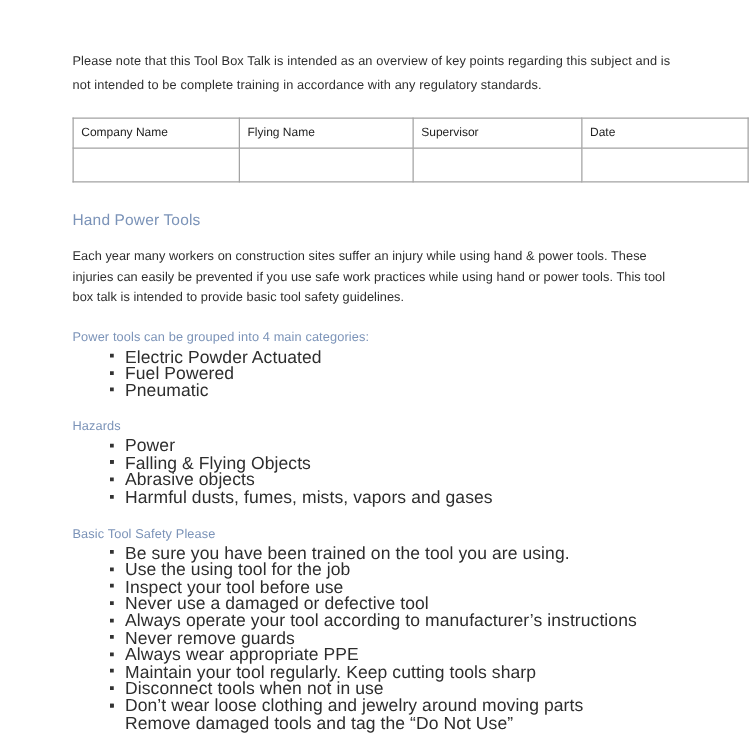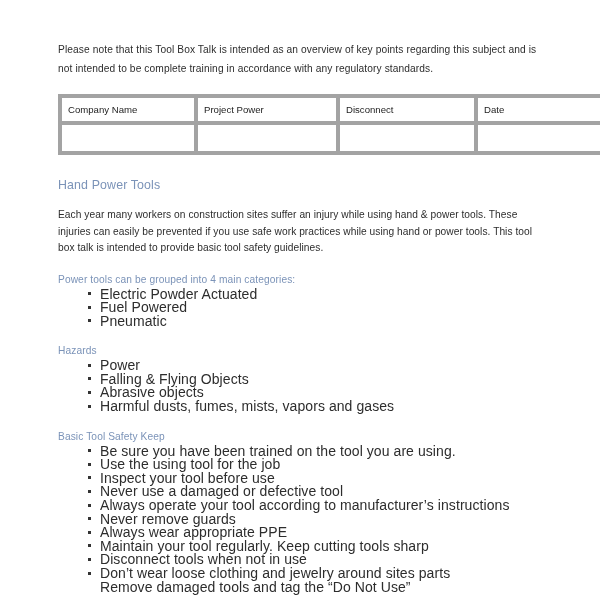--- a/index.html
+++ b/index.html
@@ -41,21 +41,21 @@
   }
 
   
   .info-table {
     border-collapse: collapse;
     width: 488px;
     margin: 0 0 0 0;
     table-layout: fixed;
   }
   .info-table td {
-    border: 4px solid #a3a3a3;
+    border: 1px solid #a3a3a3;
     height: 19px;
     padding: 2px 6px;
     font-size: 9.6px;
     color: #232323;
     vertical-align: middle;
     line-height: 13px;
   }
   .info-table tr.header-row td {
     font-size: 9.6px;
   }
@@ -126,22 +126,22 @@
 
 <div class="page">
   <div class="content">
 
     <p class="intro">Please note that this Tool Box Talk is intended as an overview of key points regarding this subject and is not intended to be complete training in accordance with any regulatory standards.</p>
 
     <table class="info-table">
       <tbody>
         <tr class="header-row">
           <td class="col-1">Company Name</td>
-          <td class="col-2">Project Power</td>
-          <td class="col-3">Disconnect</td>
+          <td class="col-2">Flying Name</td>
+          <td class="col-3">Supervisor</td>
           <td class="col-4">Date</td>
         </tr>
         <tr class="blank-row">
           <td class="col-1"></td>
           <td class="col-2"></td>
           <td class="col-3"></td>
           <td class="col-4"></td>
         </tr>
       </tbody>
     </table>
@@ -187,21 +187,21 @@
           <span>Abrasive objects</span>
         </li>
         <li>
           <span class="bullet-mark"></span>
           <span>Harmful dusts, fumes, mists, vapors and gases</span>
         </li>
       </ul>
     </div>
 
     <div class="section">
-      <h2 class="sub-heading">Basic Tool Safety Keep</h2>
+      <h2 class="sub-heading">Basic Tool Safety Please</h2>
       <ul class="bullets">
         <li>
           <span class="bullet-mark"></span>
           <span>Be sure you have been trained on the tool you are using.</span>
         </li>
         <li>
           <span class="bullet-mark"></span>
           <span>Use the using tool for the job</span>
         </li>
         <li>
@@ -230,21 +230,21 @@
         </li>
         <li>
           <span class="bullet-mark"></span>
           <span>Disconnect tools when not in use</span>
         </li>
         <li>
           <span class="bullet-mark"></span>
         </li>
         <li>
           <span class="bullet-mark"></span>
-          <span>Don’t wear loose clothing and jewelry around sites parts</span>
+          <span>Don’t wear loose clothing and jewelry around moving parts</span>
         </li>
         <li>
           
           <span>Remove damaged tools and tag the “Do Not Use”</span>
         </li>
 
       </ul>
     </div>
 
   </div>

